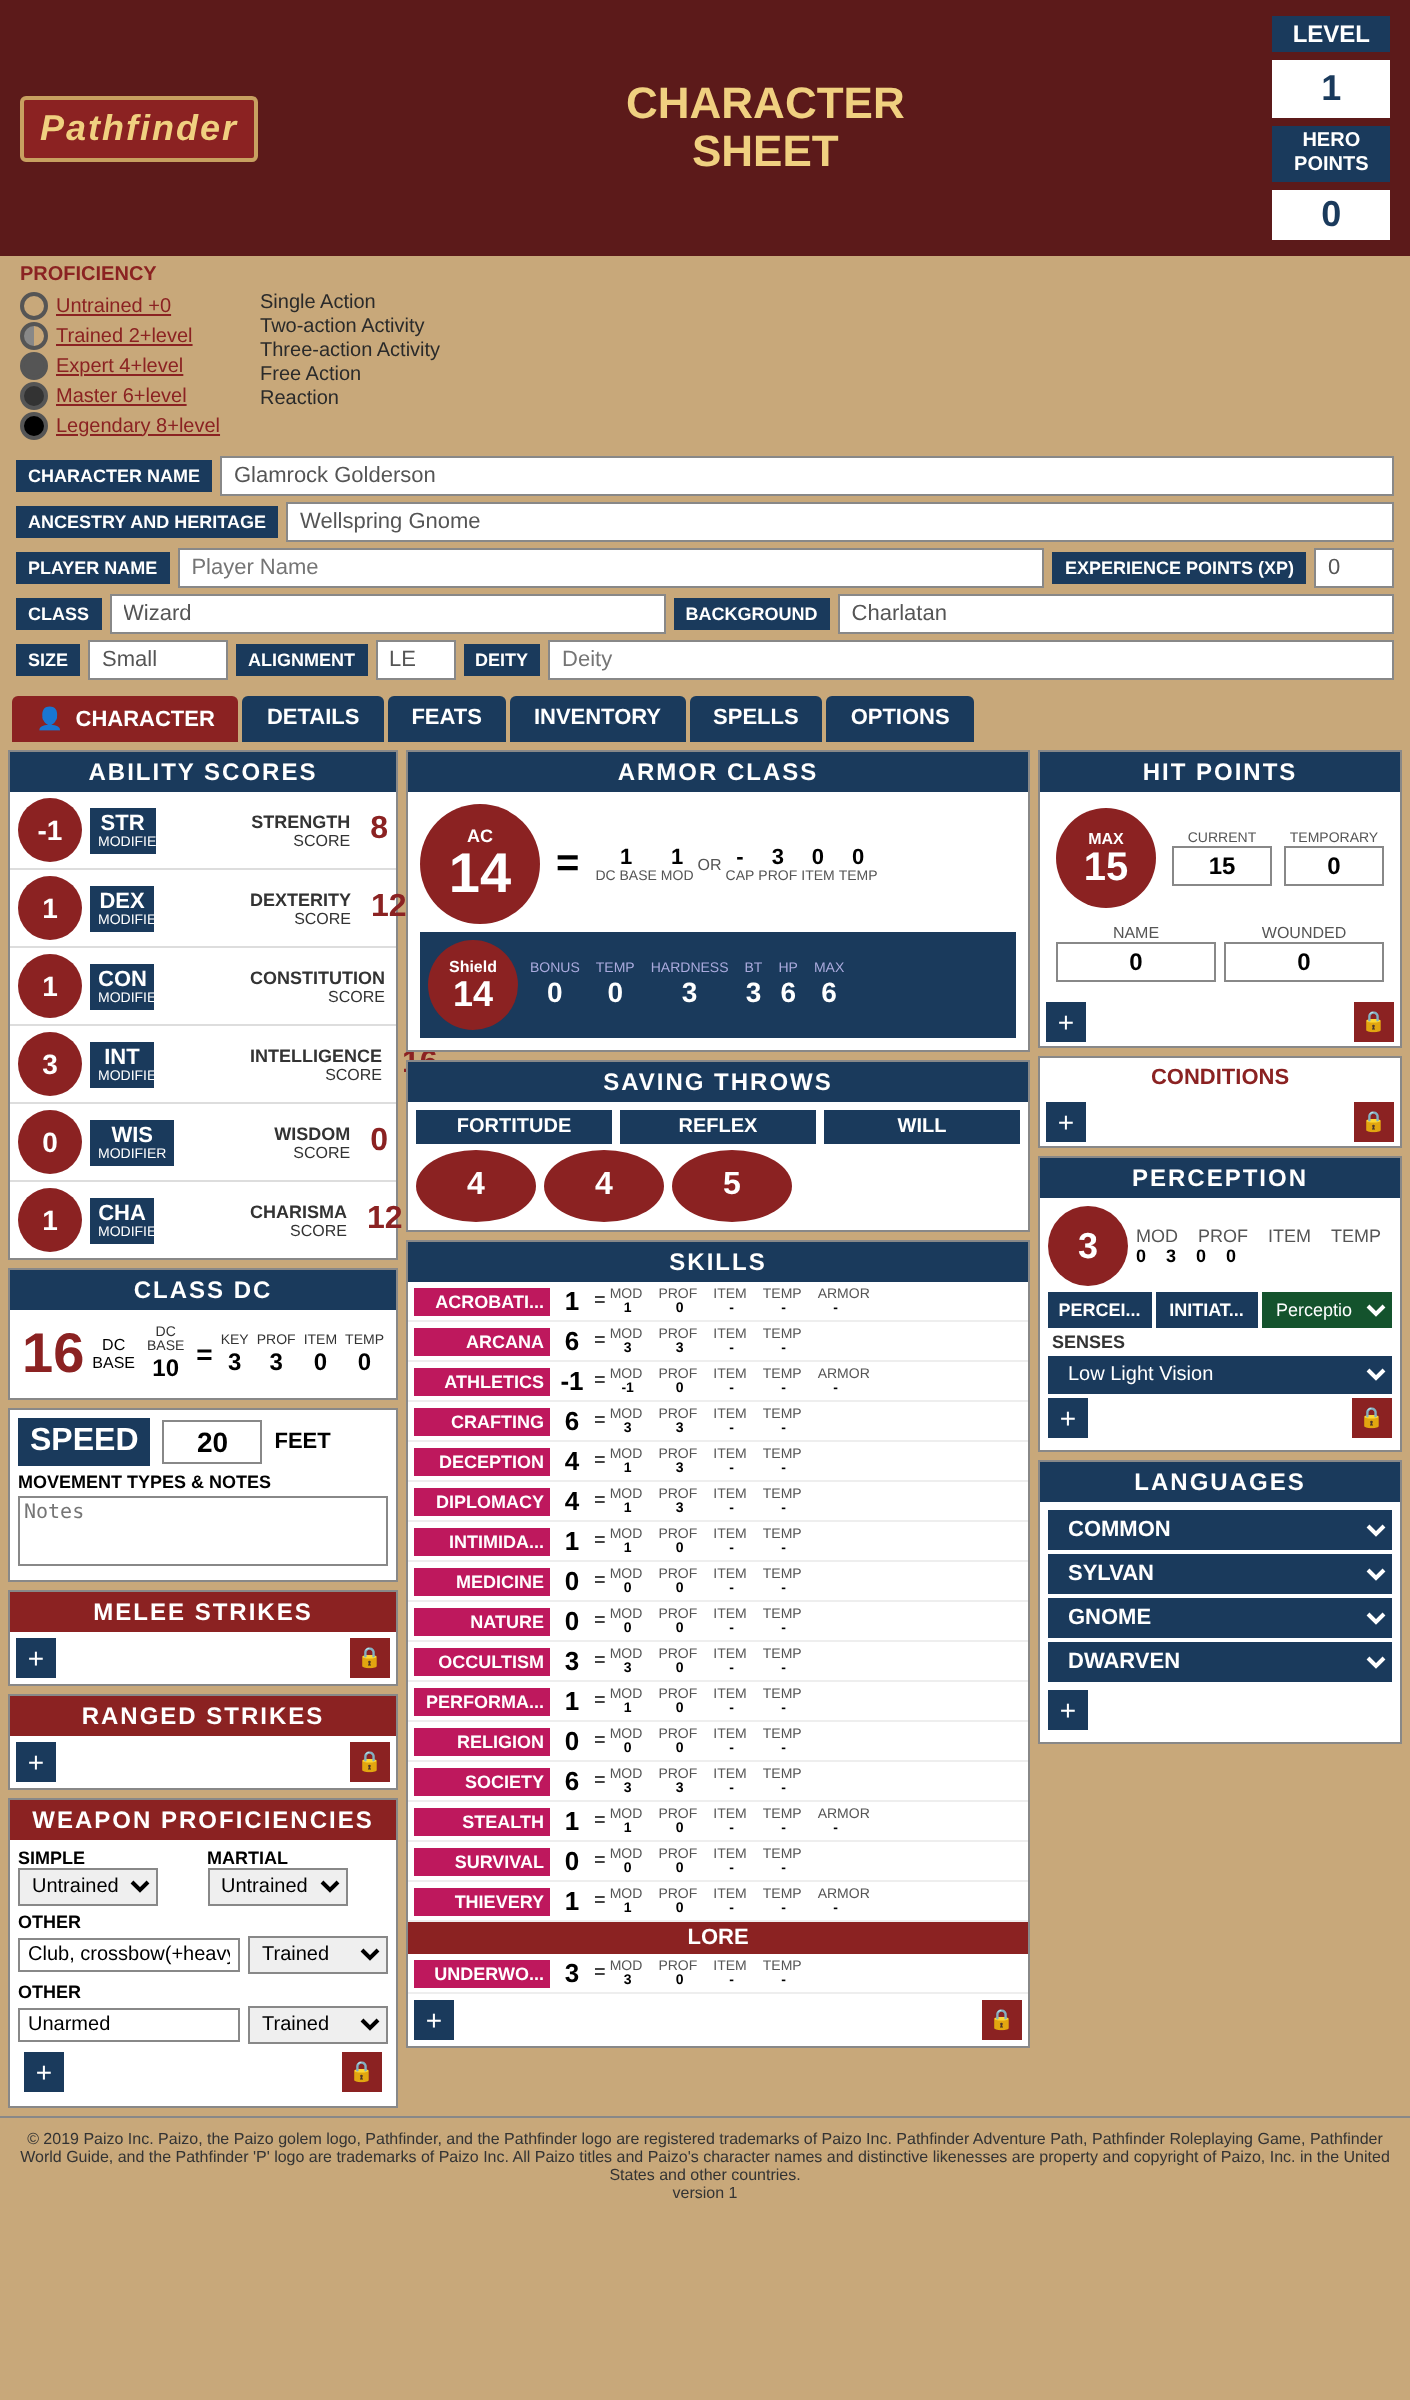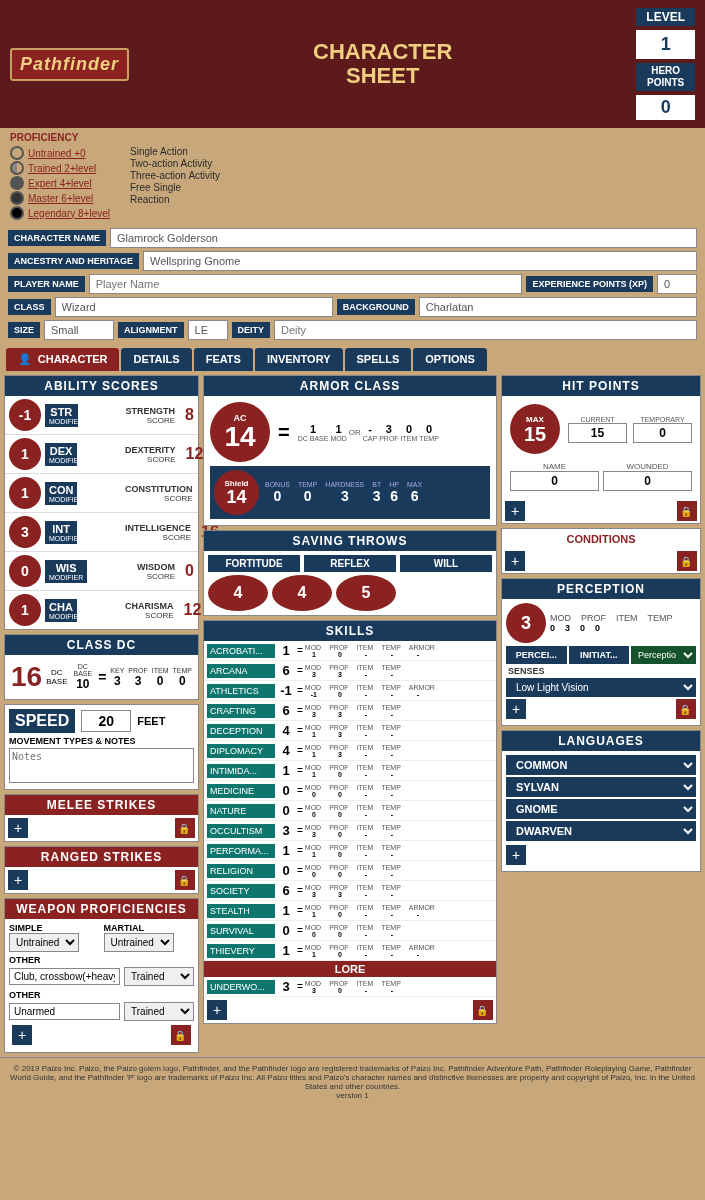--- a/index.html
+++ b/index.html
@@ -159,21 +159,21 @@
 
     
     .main-content {
       background-color: #c8a87a;
       padding: 4px;
       display: flex;
       gap: 4px;
     }
     .col-left { width: 195px; flex-shrink: 0; display: flex; flex-direction: column; gap: 4px; }
     .col-mid { flex: 1; display: flex; flex-direction: column; gap: 4px; }
-    .col-right { width: 200px; flex-shrink: 0; display: flex; flex-direction: column; gap: 4px; }
+    .col-right { width: 182px; flex-shrink: 0; display: flex; flex-direction: column; gap: 4px; }
 
     
     .section-box {
       background-color: white;
       border: 1px solid #888;
     }
     .section-header {
       background-color: #1a3a5c;
       color: white;
       text-align: center;
@@ -343,29 +343,29 @@
     
     .skill-row {
       display: flex;
       align-items: center;
       gap: 2px;
       padding: 2px 3px;
       border-bottom: 1px solid #eee;
       font-size: 9px;
     }
     .skill-name-btn {
-      background-color: #0f766e;
+      background-color: #be185d;
       color: white;
       font-size: 9px;
-      font-weight: normal;
+      font-weight: bold;
       padding: 2px 3px;
       min-width: 68px;
       border: none;
       cursor: pointer;
-      text-align: left;
+      text-align: right;
     }
     .skill-total {
       font-size: 13px;
       font-weight: bold;
       min-width: 18px;
       text-align: center;
     }
     .skill-eq { font-size: 10px; }
     .skill-sub-row {
       display: flex;
@@ -659,21 +659,21 @@
     <div class="prof-item">
         <div class="prof-circle full" style="background:#000;"></div>
         <span style="color:#8b2222;text-decoration:underline;cursor:pointer;">Legendary 8+level</span>
       </div>
   </div>
   <div class="prof-col">
     <div style="font-size:10px;margin-bottom:2px;color:#333;">&nbsp;</div>
     <div>Single Action</div>
     <div>Two-action Activity</div>
     <div>Three-action Activity</div>
-    <div>Free Single</div>
+    <div>Free Action</div>
     <div>Reaction</div>
   </div>
 </div>
 
 <div class="form-fields">
   <div class="form-row">
     <div class="field-label">CHARACTER NAME</div>
     <input class="field-input" type="text" style="flex: 1 1 0%;" value="Glamrock Golderson">
   </div>
   <div class="form-row">

